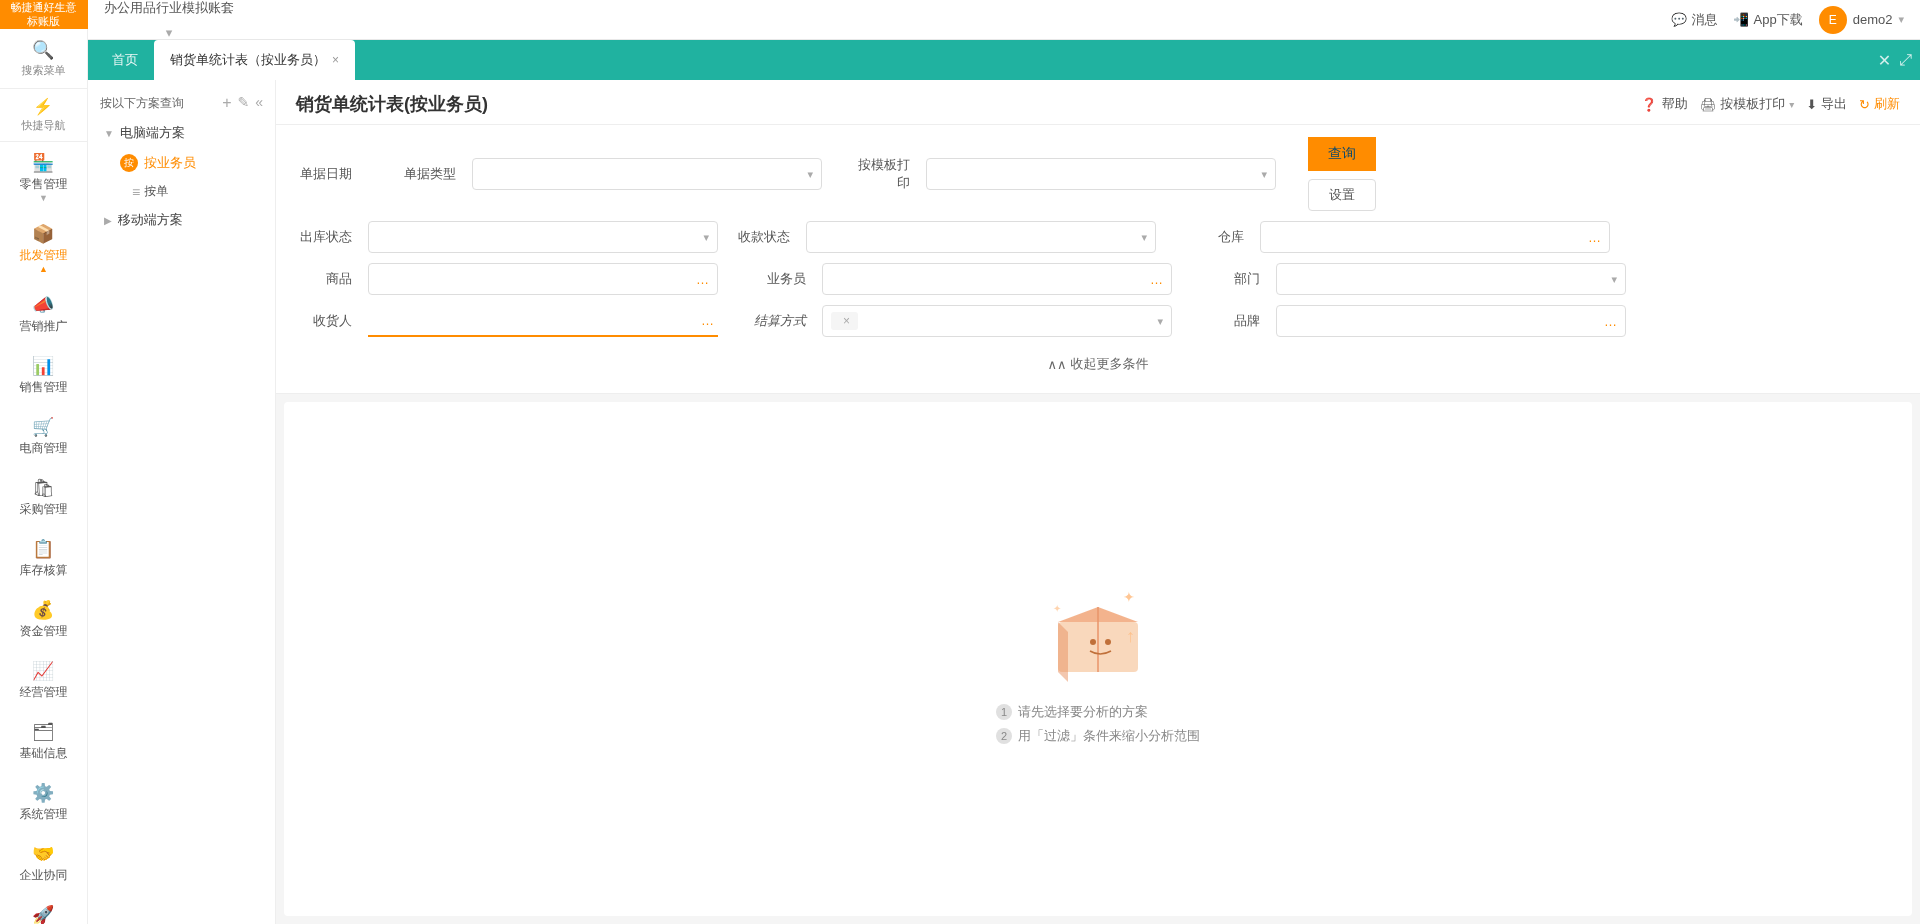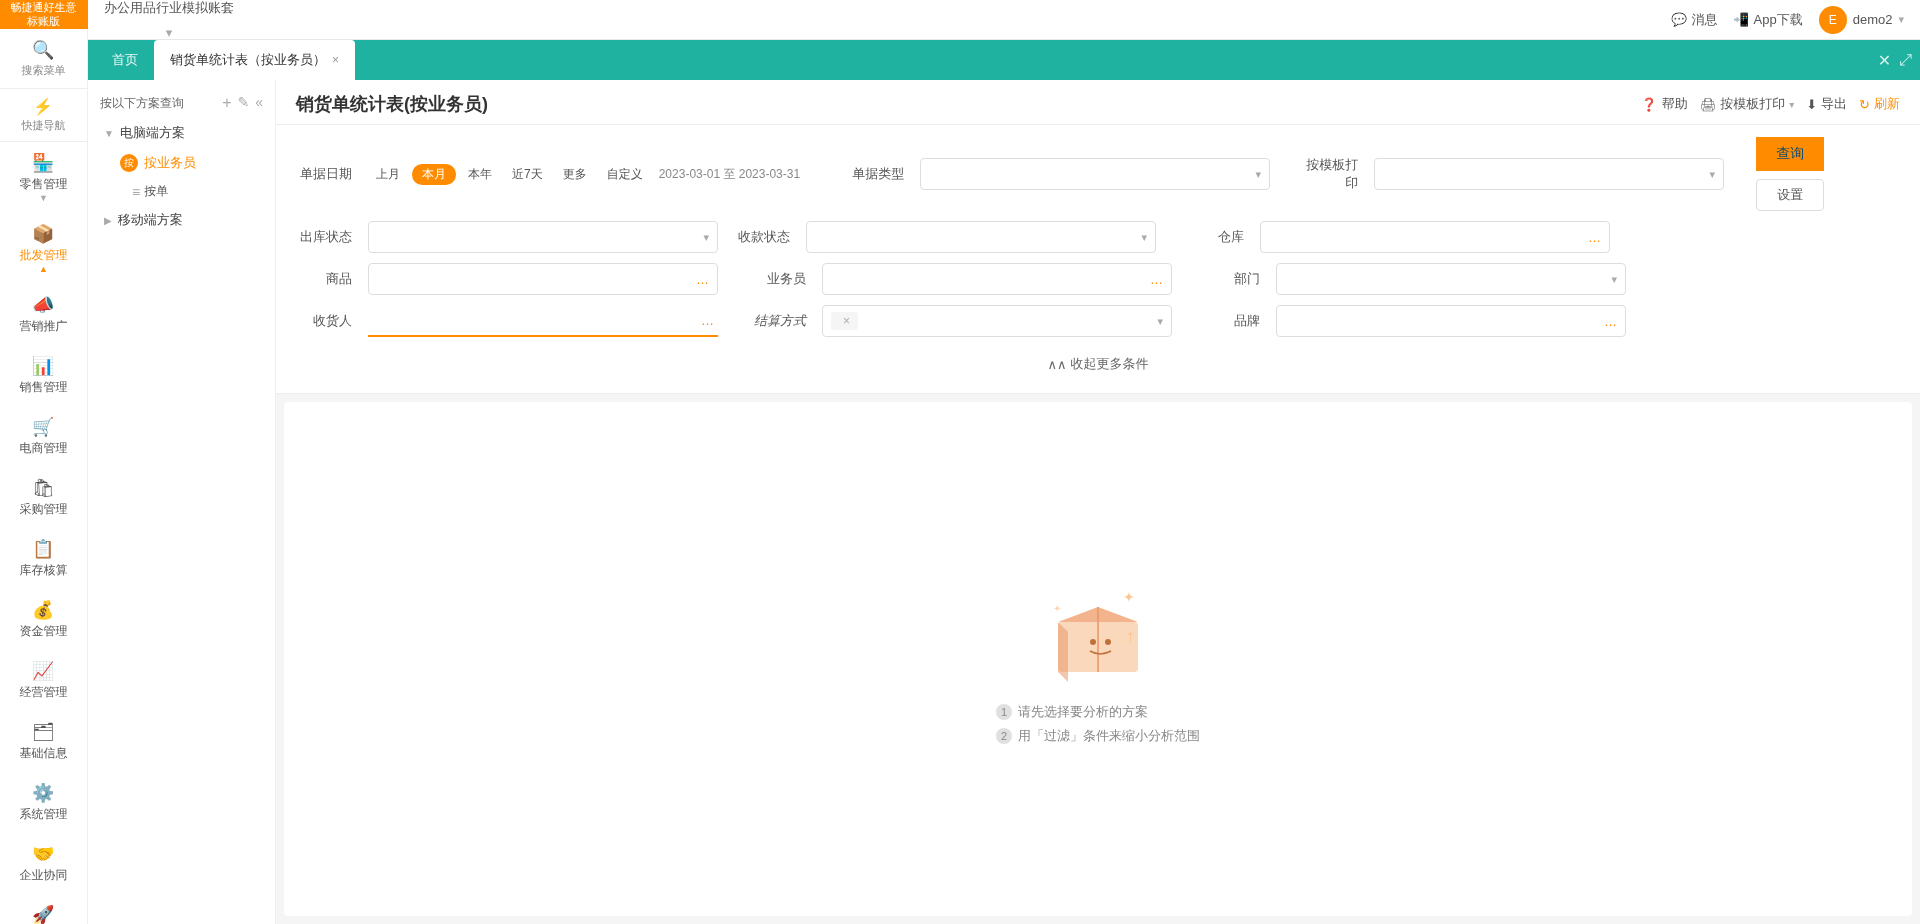--- a/index.html
+++ b/index.html
@@ -257,29 +257,20 @@
             <span>↻</span>
             <span>刷新</span>
           </span>
         </div>
       </div>
 
       <div class="filter-area" style="position:relative;">
 
         <div class="filter-row">
           <span class="filter-label">单据日期</span>
-          <div class="filter-date-group">
-            <button class="date-btn">上月</button>
-            <button class="date-btn active">本月</button>
-            <button class="date-btn">本年</button>
-            <button class="date-btn">近7天</button>
-            <button class="date-btn">更多</button>
-            <button class="date-btn">自定义</button>
-            <span class="date-range">2023-03-01 至 2023-03-31</span>
-          </div>
 
           <span class="filter-label" style="margin-left:32px;">单据类型</span>
           <div class="filter-select" style="flex:1;max-width:350px;">
             <span></span>
             <span class="chevron">▾</span>
           </div>
 
           <span class="filter-label" style="margin-left:16px;">按模板打印</span>
           <div class="filter-select" style="flex:1;max-width:350px;">
             <span></span>

